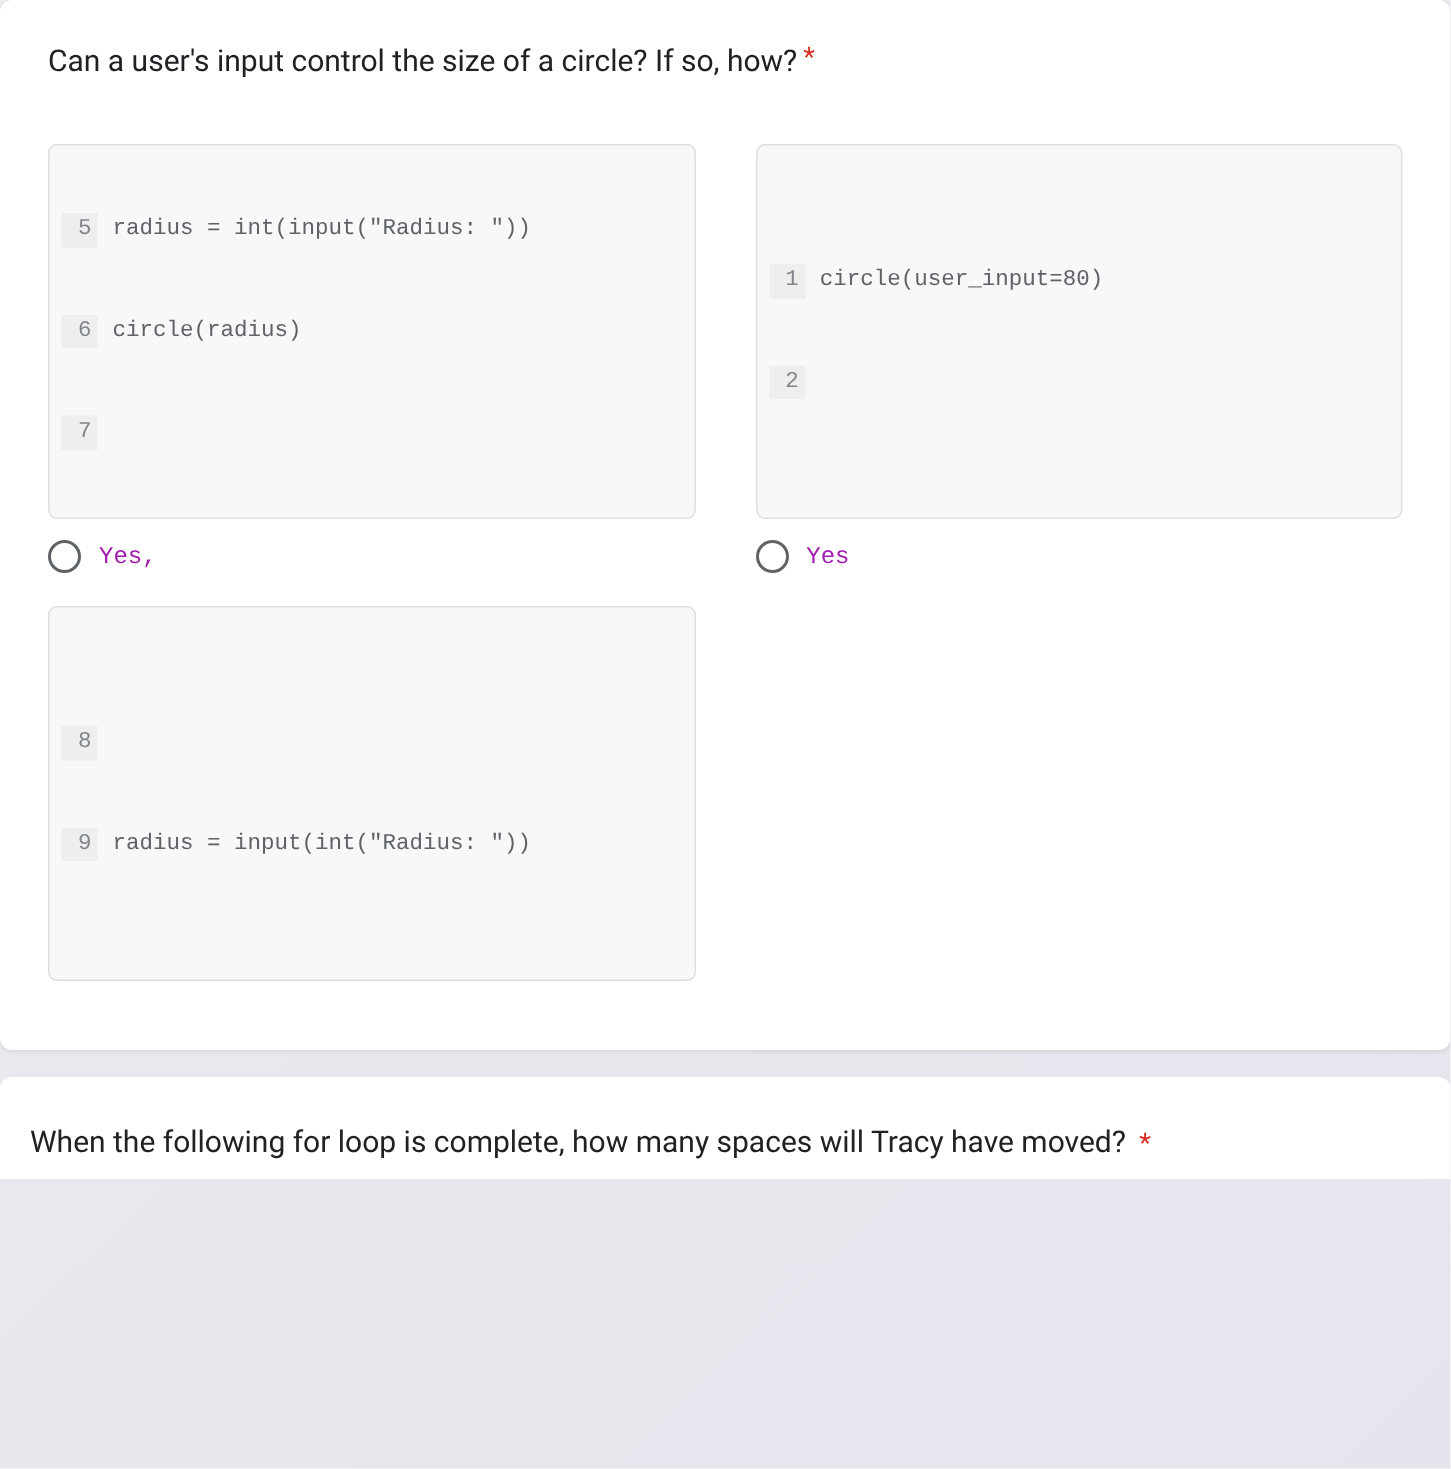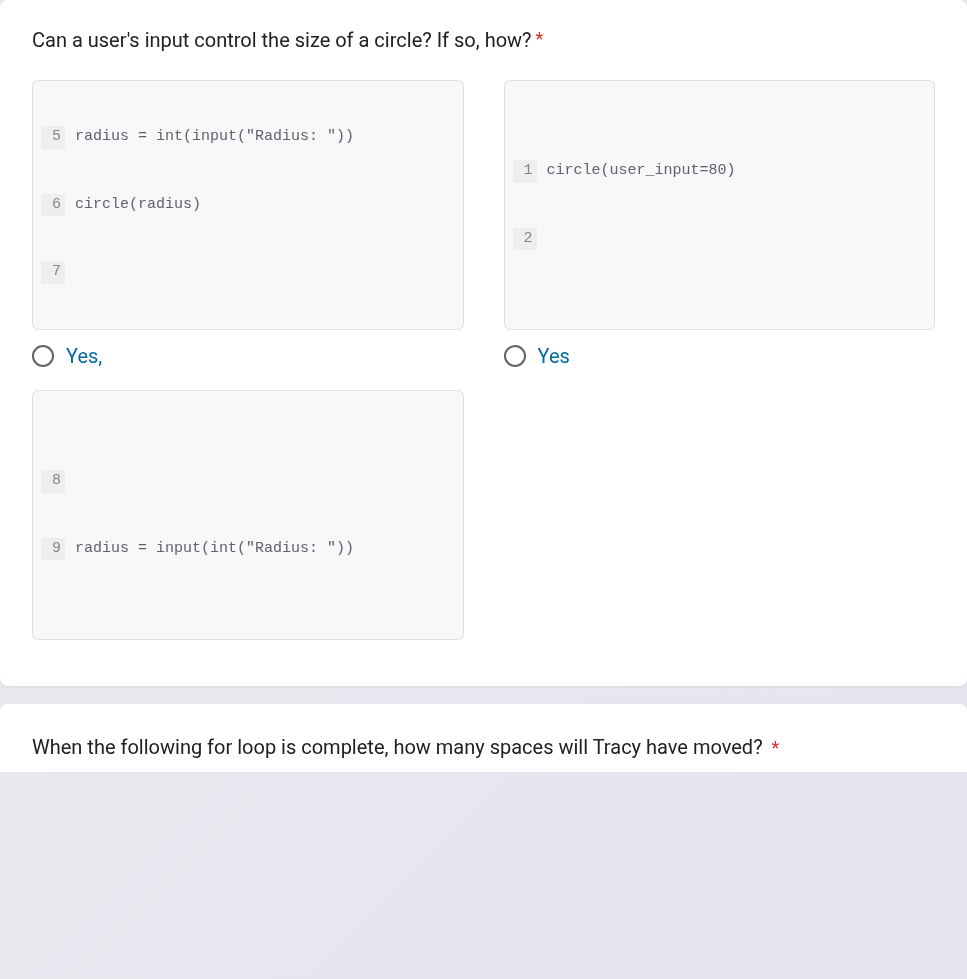--- a/index.html
+++ b/index.html
@@ -20,21 +20,21 @@
       background: #fff;
       border-radius: 8px;
       padding: 28px 32px 32px 32px;
       margin: 0 0 18px 0;
       box-shadow: 0 1px 3px rgba(0,0,0,0.08);
     }
     .question-title {
       font-size: 20px;
       font-weight: 400;
       color: #202124;
-      margin-bottom: 28px;
+      margin-bottom: 44px;
       display: flex;
       align-items: flex-start;
     }
     .required-asterisk {
       color: #d93025;
       margin-left: 4px;
       font-size: 18px;
     }
     .options-grid {
       display: grid;
@@ -89,27 +89,28 @@
       cursor: pointer;
     }
     .radio-circle {
       width: 22px;
       height: 22px;
       border: 2px solid #5f6368;
       border-radius: 50%;
       flex-shrink: 0;
     }
     .radio-label {
-      font-size: 20px;
-      color: #0369a1;
+      font-size: 16px;
+      color: #a21caf;
+      font-family: Liberation Mono, monospace;
     }
     .second-card {
       background: #fff;
       border-radius: 8px 8px 0 0;
-      padding: 28px 32px 10px 32px;
+      padding: 28px 32px 10px 20px;
       margin-top: 12px;
     }
     .second-title {
       font-size: 20px;
       font-weight: 400;
       color: #202124;
       line-height: 1.5;
     }
   </style>
 </head>

